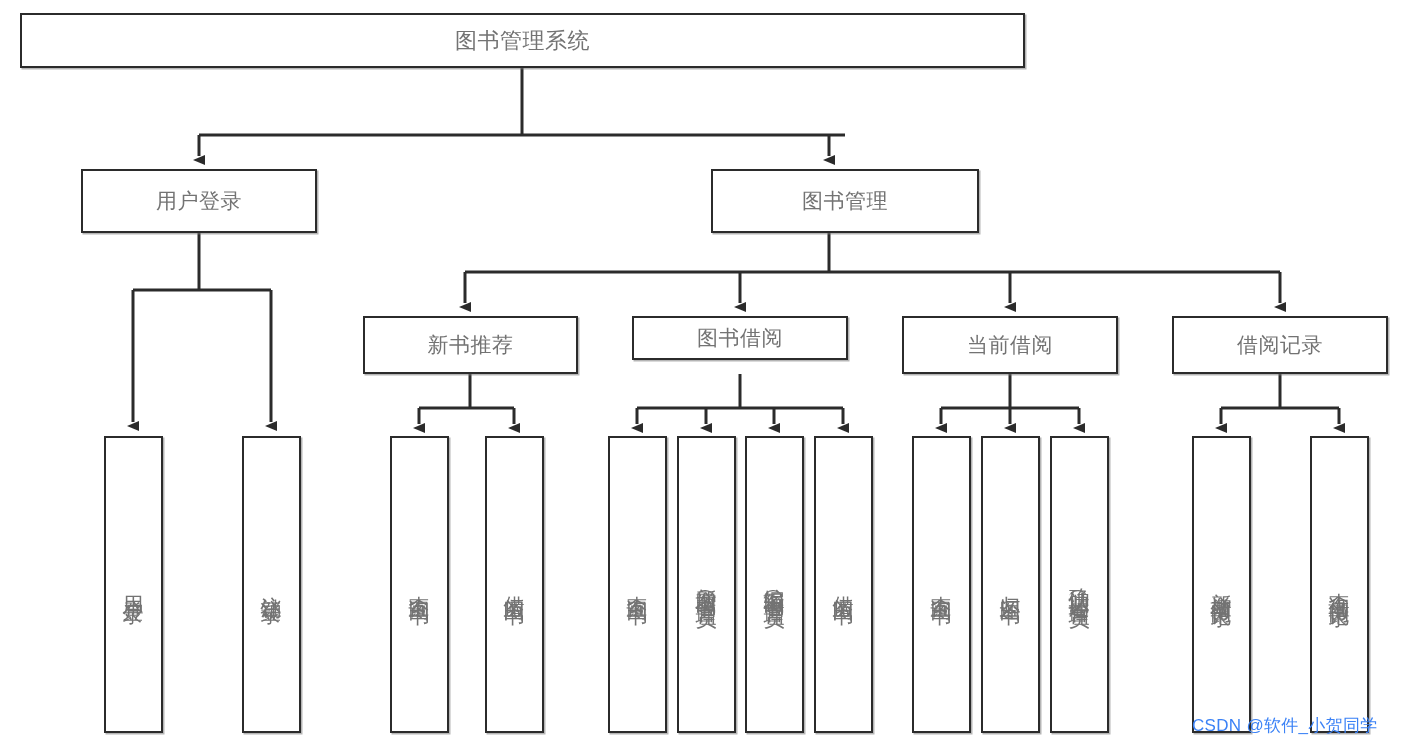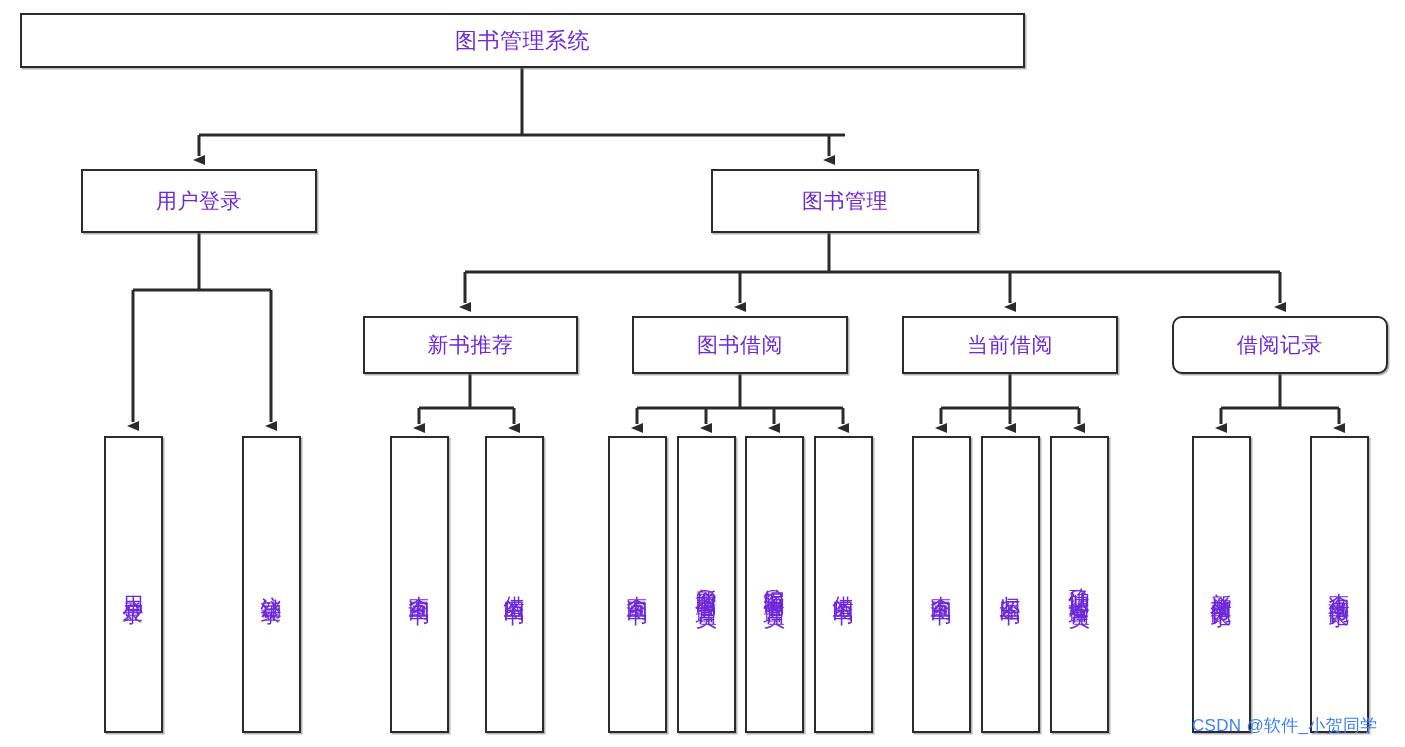--- a/index.html
+++ b/index.html
@@ -34,21 +34,21 @@
     display: flex;
     align-items: center;
     justify-content: center;
     text-align: center;
     box-shadow: 1.5px 1.5px 0 rgba(120,120,120,0.55);
   }
   .node .label {
     font-size: 21px;
     line-height: 1.25;
     letter-spacing: 0.5px;
-    color: #6d28d9;
+    color: #737373;
     white-space: nowrap;
     text-align: right;
   }
   .node.leaf {
     align-items: center;
     justify-content: center;
   }
   .node.leaf .label {
     writing-mode: vertical-rl;
     text-orientation: upright;
@@ -130,27 +130,27 @@
   <div class="node" style="left:81px; top:169px; width:236px; height:64px;">
     <span class="label">用户登录</span>
   </div>
   <div class="node" style="left:711px; top:169px; width:268px; height:64px;">
     <span class="label">图书管理</span>
   </div>
 
   <div class="node" style="left:363px; top:316px; width:215px; height:58px;">
     <span class="label">新书推荐</span>
   </div>
-  <div class="node" style="left:632px; top:316px; width:216px; height:58px;">
+  <div class="node" style="left:632px; top:316px; width:216px; height:44px;">
     <span class="label">图书借阅</span>
   </div>
   <div class="node" style="left:902px; top:316px; width:216px; height:58px;">
     <span class="label">当前借阅</span>
   </div>
-  <div class="node" style="left:1172px; top:316px; width:216px; height:58px;border-radius:10px;">
+  <div class="node" style="left:1172px; top:316px; width:216px; height:58px;">
     <span class="label">借阅记录</span>
   </div>
 
   <div class="node leaf" style="left:104px; top:436px; width:59px; height:297px;">
     <span class="label">用户登录</span>
   </div>
   <div class="node leaf" style="left:242px; top:436px; width:59px; height:297px;">
     <span class="label">注销登录</span>
   </div>
 

